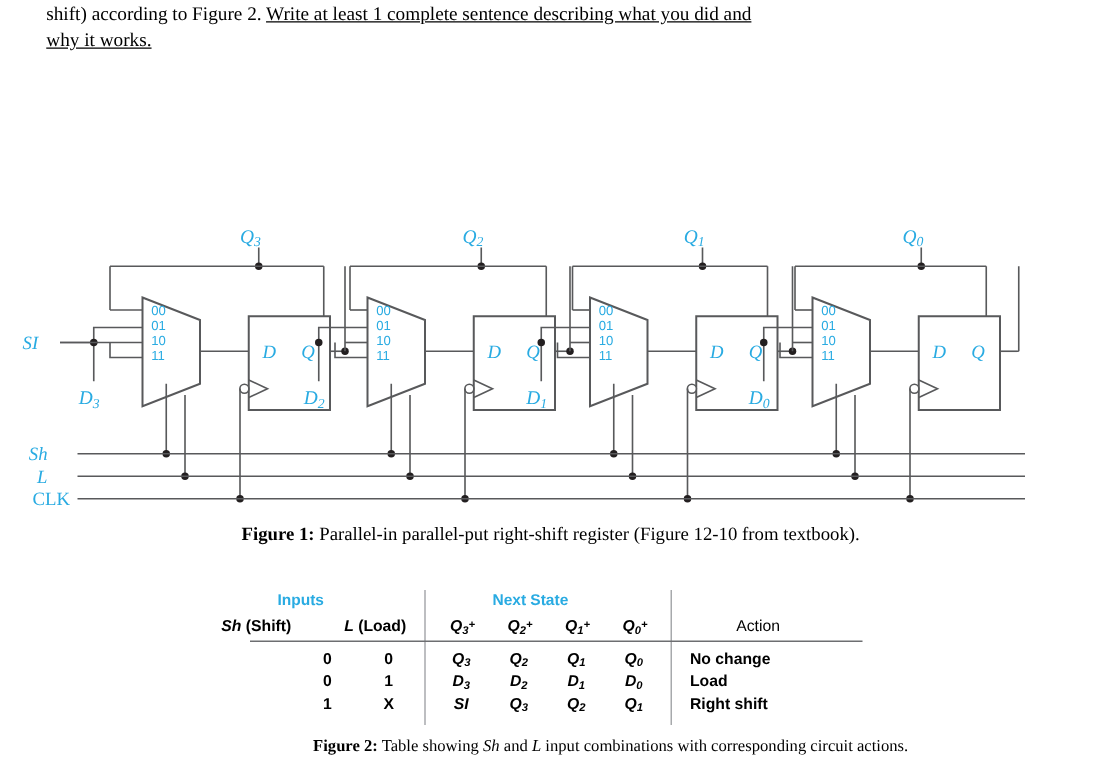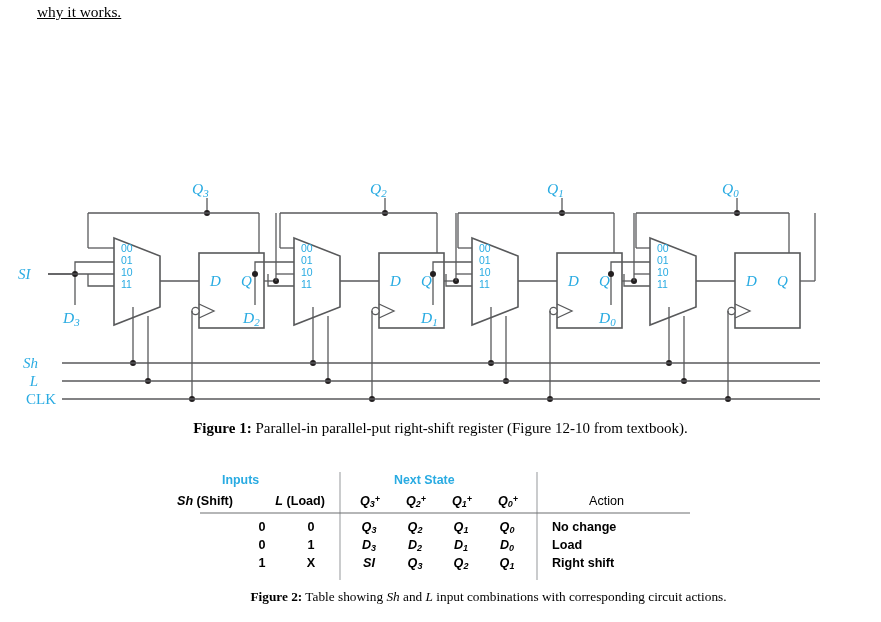--- a/index.html
+++ b/index.html
@@ -54,20 +54,23 @@
 
   .wire{stroke:#58595B;stroke-width:1.3;fill:none;}
   .box{stroke:#58595B;stroke-width:1.6;fill:#ffffff;}
   .dot{fill:#231F20;}
 </style>
 </head>
 <body>
 
 <div id="question">
   <div style="padding-left:29px;">
+    <span>shift) according to Figure 2. </span><span class="ul">Write at least 1 complete sentence describing what you did and</span>
+  </div>
+  <div style="padding-left:29px;">
     <span class="ul">why it works.</span>
   </div>
 </div>
 
 <div id="figure1">
 <svg width="881" height="255" viewBox="0 0 881 255" xmlns="http://www.w3.org/2000/svg">
 
   <g>
 
     <path class="wire" d="M207,38 L207,53"></path>

